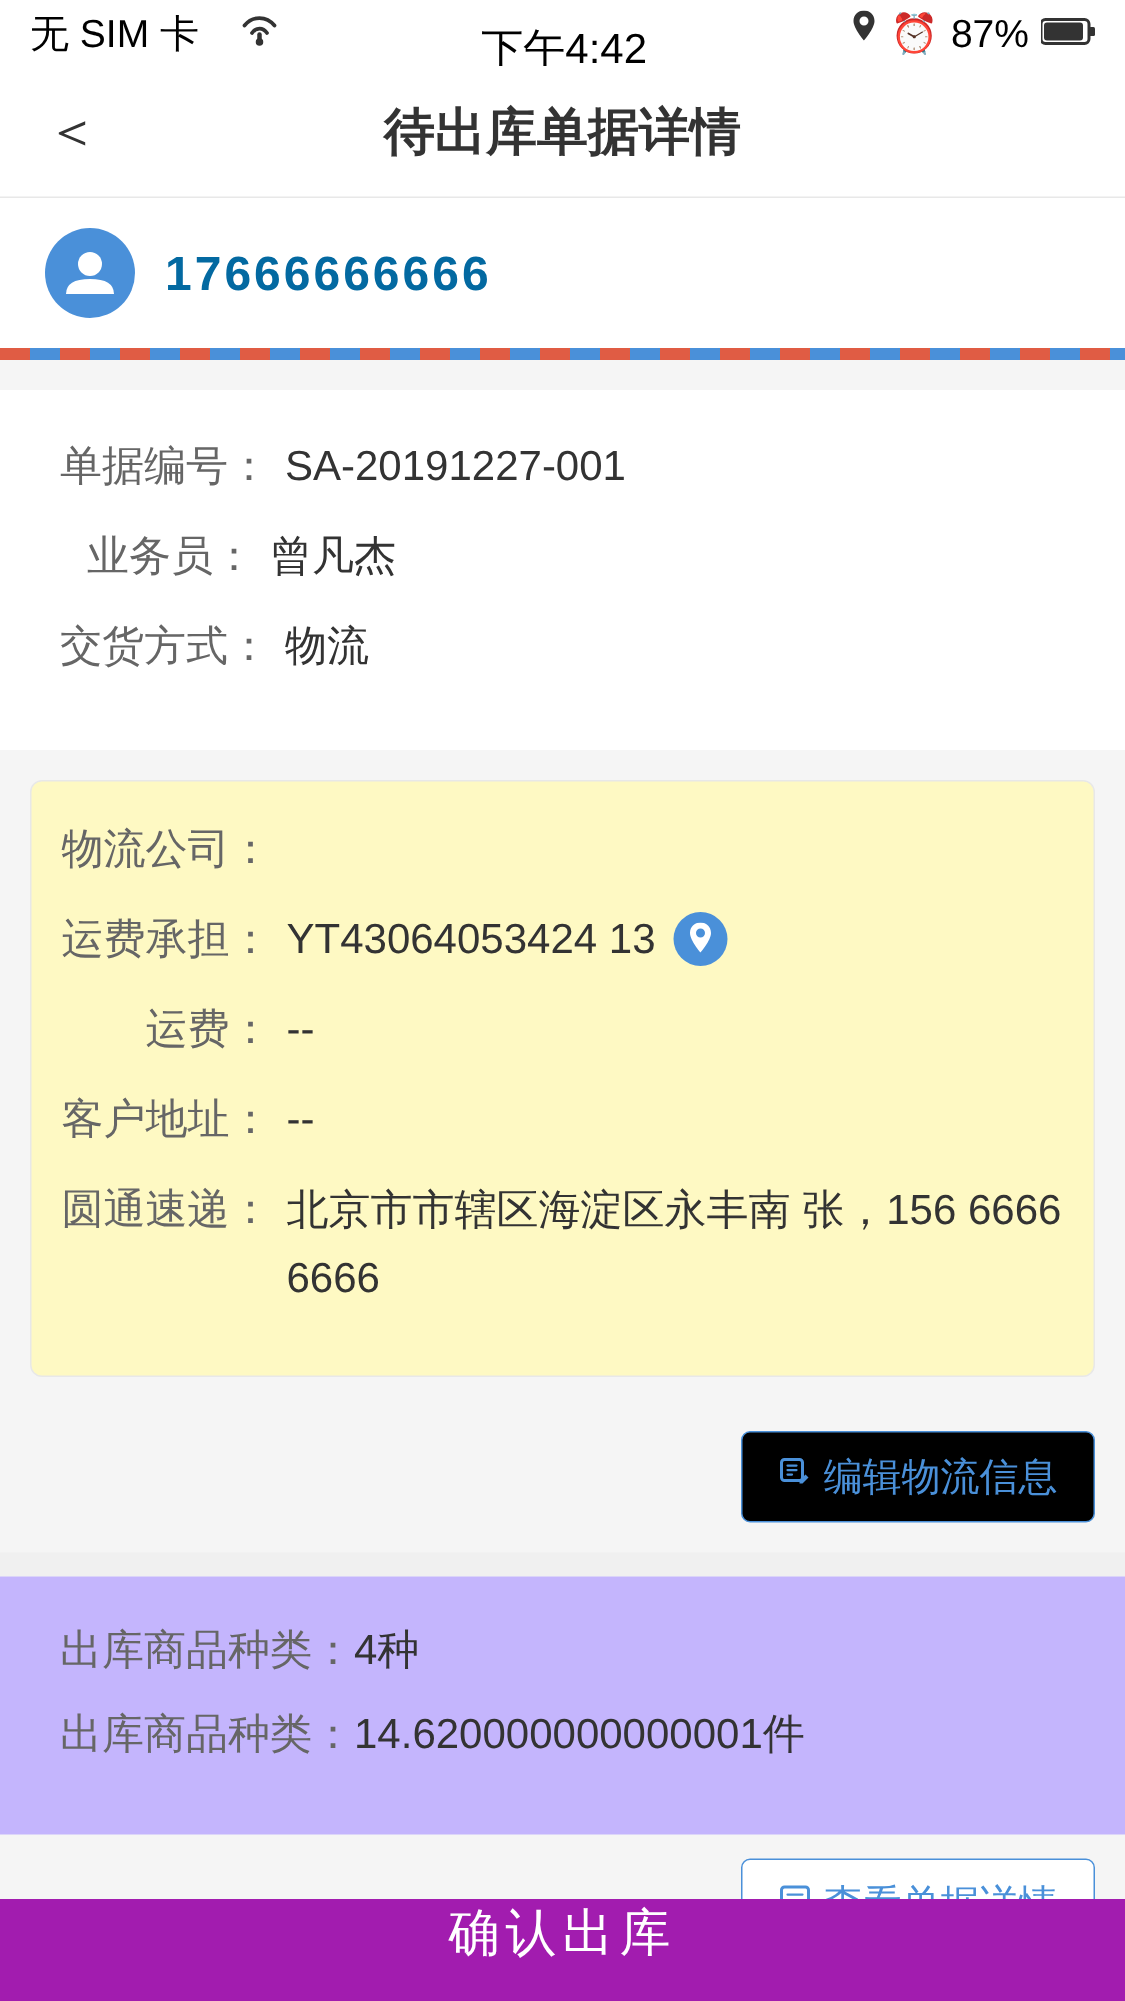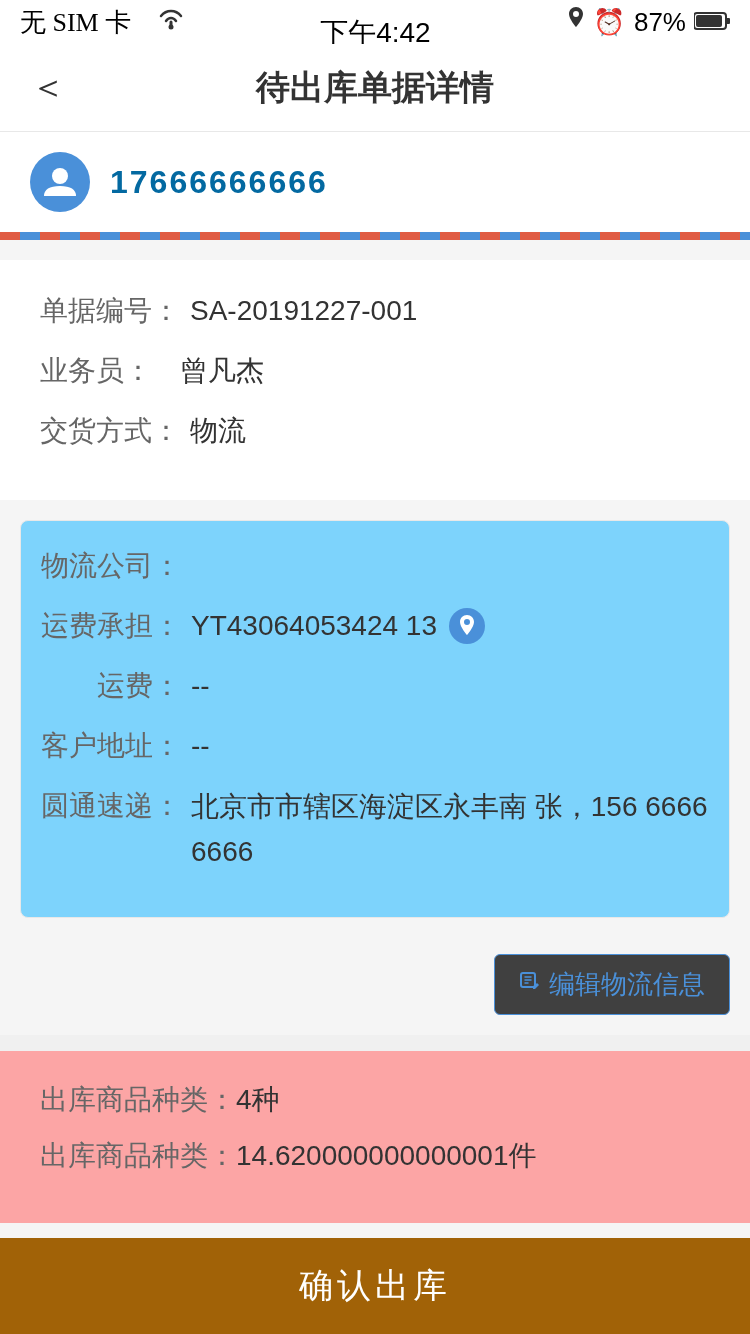--- a/index.html
+++ b/index.html
@@ -17,21 +17,21 @@
     .status-bar {
       height: 44px;
       background: #fff;
       display: flex;
       align-items: center;
       justify-content: space-between;
       padding: 0 20px;
       font-size: 26px;
       font-weight: 500;
     }
-    .status-left { display: flex; align-items: center; gap: 26px; font-family: Liberation Serif, serif; }
+    .status-left { display: flex; align-items: center; gap: 26px; }
     .status-right { display: flex; align-items: center; gap: 8px; }
 
     
     .nav-bar {
       background: #fff;
       height: 88px;
       display: flex;
       align-items: center;
       padding: 0 30px;
       position: relative;
@@ -102,32 +102,32 @@
       display: flex;
       align-items: flex-start;
       margin-bottom: 18px;
       font-size: 28px;
       color: #333;
       line-height: 1.5;
     }
     .info-label {
       color: #666;
       min-width: 130px;
-      text-align: left;
+      text-align: right;
       flex-shrink: 0;
     }
     .info-value {
       color: #333;
       flex: 1;
       padding-left: 10px;
     }
 
     
     .logistics-card {
-      background: #7dd3fc;
+      background: #fef9c3;
       border: 1px solid #e8e8e8;
       border-radius: 8px;
       margin: 20px;
       padding: 24px 20px;
     }
     .logistics-row {
       display: flex;
       align-items: flex-start;
       margin-bottom: 18px;
       font-size: 28px;
@@ -174,34 +174,34 @@
     }
     .edit-btn {
       border: 1px solid #4a90d9;
       border-radius: 6px;
       color: #4a90d9;
       padding: 12px 24px;
       font-size: 26px;
       display: flex;
       align-items: center;
       gap: 8px;
-      background: #404040;
+      background: #000000;
       cursor: pointer;
       text-align: right;
     }
 
     
     .section-divider {
       height: 16px;
       background: #f0f0f0;
     }
 
     
     .goods-section {
-      background: #fca5a5;
+      background: #c4b5fd;
       padding: 30px 40px;
     }
     .goods-row {
       display: flex;
       align-items: center;
       margin-bottom: 18px;
       font-size: 28px;
     }
     .goods-label {
       color: #666;
@@ -229,24 +229,24 @@
       background: #fff;
       cursor: pointer;
     }
 
     
     .confirm-bar {
       position: fixed;
       bottom: 0;
       left: 0;
       width: 750px;
-      background: #a16207;
-      height: 96px;
-      display: flex;
-      align-items: center;
+      background: #a21caf;
+      height: 68px;
+      display: flex;
+      align-items: flex-start;
       justify-content: center;
       cursor: pointer;
     }
     .confirm-text {
       color: #fff;
       font-size: 34px;
       font-weight: 500;
       letter-spacing: 4px;
     }
   </style>

